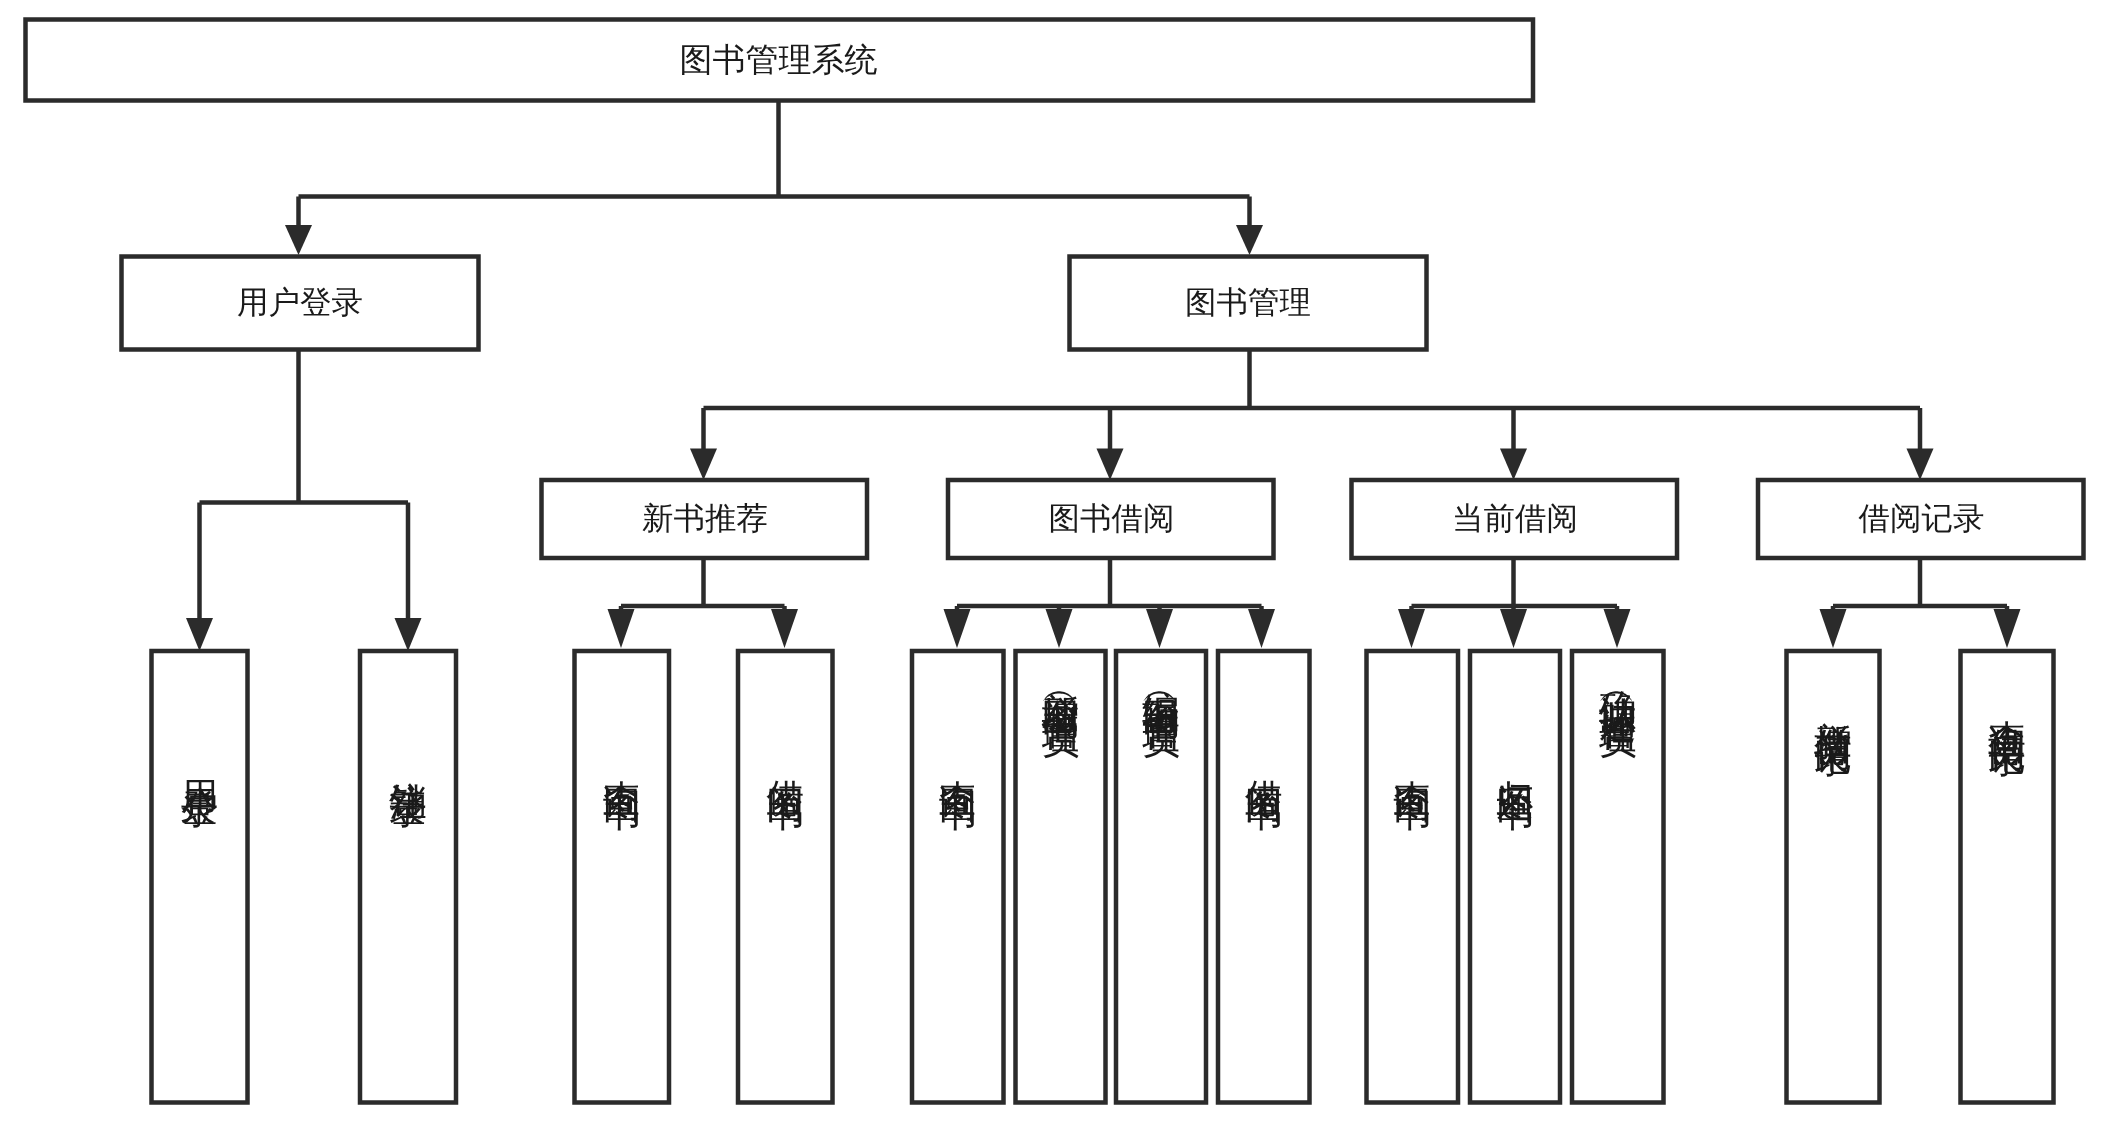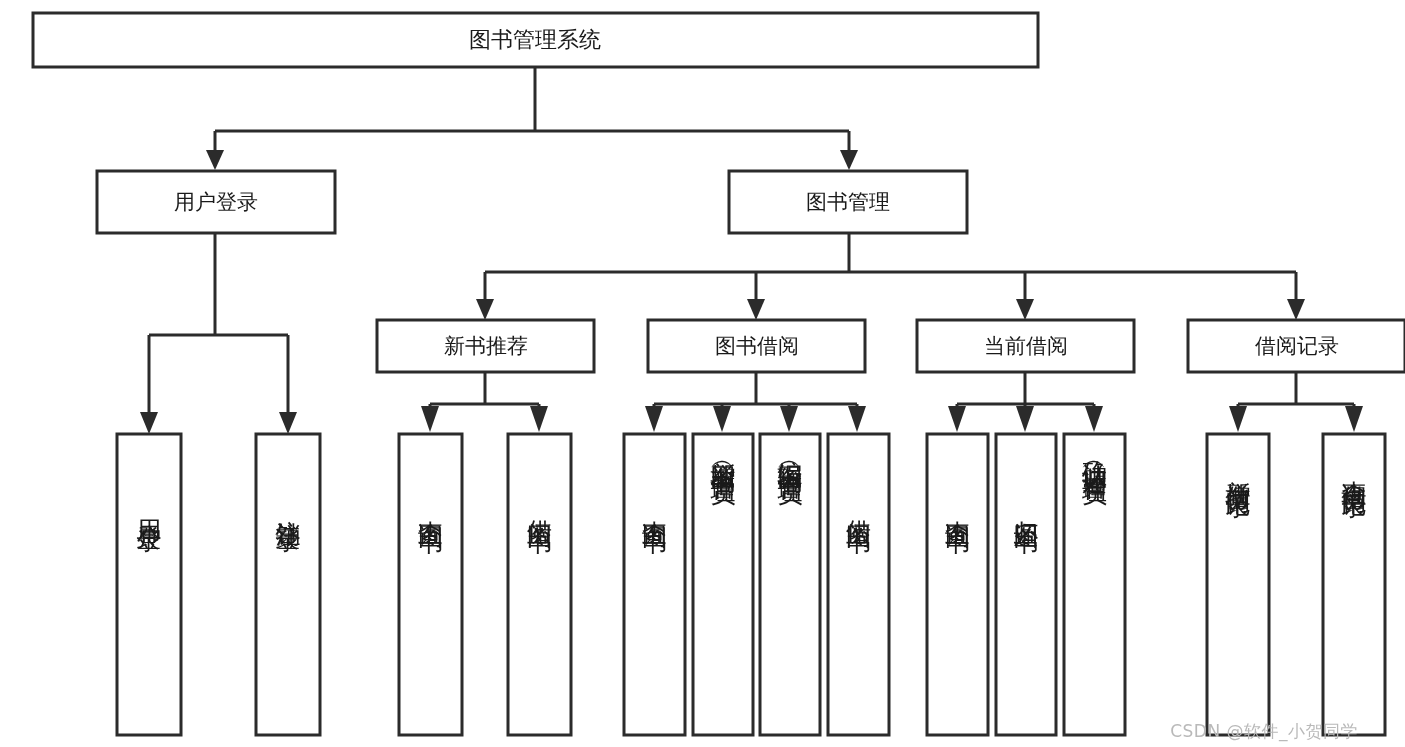--- a/index.html
+++ b/index.html
@@ -10,21 +10,21 @@
   }
   body {
     width: 1405px;
     height: 747px;
     position: relative;
     overflow: hidden;
     font-family: "DejaVu Sans", "Liberation Sans", sans-serif;
   }
   #diagram-root {
     position: absolute;
-    left: 16px;
+    left: 0;
     top: 0;
     width: 1356px;
     height: 747px;
   }
   svg.chart-canvas {
     display: block;
     width: 1405px;
     height: 747px;
     background: #ffffff;
   }
@@ -259,14 +259,13 @@
     <span class="vlabel-text">确认归还（管理员）</span>
   </div>
 
   <div class="vlabel-wrap" style="left:1191px; top:460px; width:62px; height:275px;">
     <span class="vlabel-text">新增借阅记录</span>
   </div>
   <div class="vlabel-wrap" style="left:1307px; top:460px; width:62px; height:275px;">
     <span class="vlabel-text">查询借阅记录</span>
   </div>
 
-  <div class="watermark">CSDN @软件_小贺同学</div>
 </div>
 
 </body></html>

